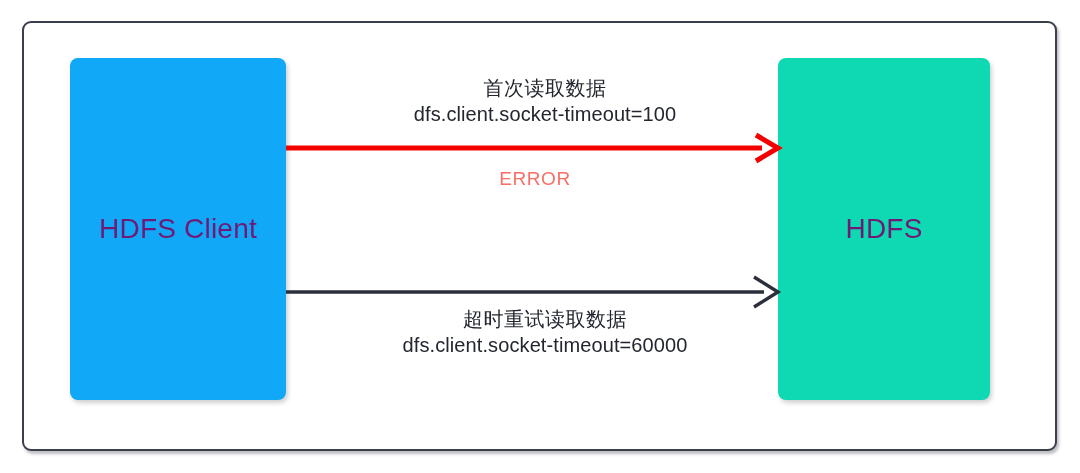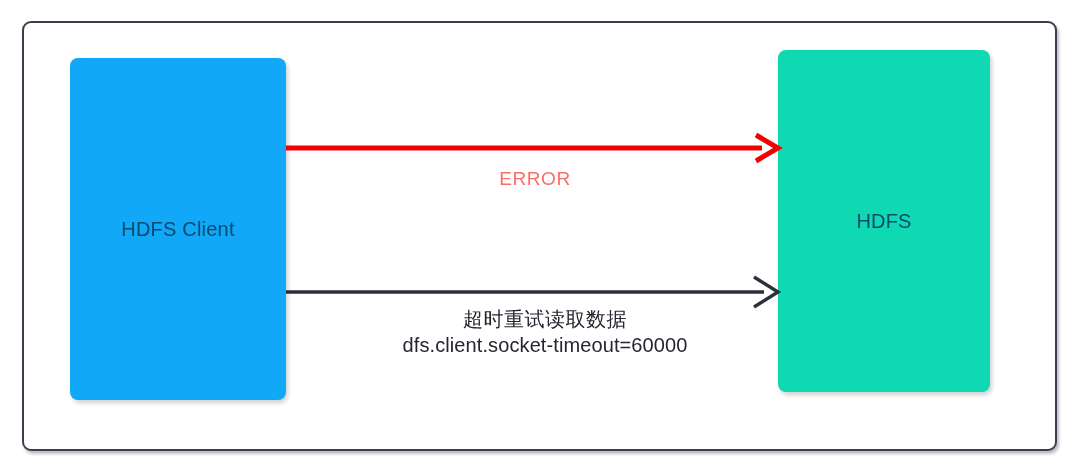--- a/index.html
+++ b/index.html
@@ -39,36 +39,36 @@
   .node {
     position: absolute;
     box-sizing: border-box;
     border-radius: 8px;
     display: flex;
     align-items: center;
     justify-content: center;
     box-shadow: 2px 3px 4px rgba(40,44,56,0.22);
   }
   .node-label {
-    font-size: 20px;
-    color: #0c4a6e;
+    font-size: 28px;
+    color: #701a75;
     letter-spacing: 0.2px;
     white-space: nowrap;
   }
 
   #node-client {
     left: 70px;
     top: 58px;
     width: 216px;
     height: 342px;
     background: #11A8F8;
   }
   #node-hdfs {
     left: 778px;
-    top: 50px;
+    top: 58px;
     width: 212px;
     height: 342px;
     background: #0FD9B2;
     text-align: right;
   }
 
   
   .arrow-svg {
     position: absolute;
     overflow: visible;
@@ -134,20 +134,24 @@
   <svg class="arrow-svg" id="arrow-top-svg" viewBox="0 0 494 32">
     <line x1="0" y1="16" x2="476" y2="16" stroke="#F50000" stroke-width="5"></line>
     <path d="M 470 3 L 492 16 L 470 29" fill="none" stroke="#F50000" stroke-width="5" stroke-linecap="butt" stroke-linejoin="miter"></path>
   </svg>
 
   <svg class="arrow-svg" id="arrow-bottom-svg" viewBox="0 0 494 32">
     <line x1="0" y1="16" x2="478" y2="16" stroke="#2B2E3B" stroke-width="3.4"></line>
     <path d="M 468 1 L 492 16 L 468 31" fill="none" stroke="#2B2E3B" stroke-width="3.4" stroke-linecap="butt" stroke-linejoin="miter"></path>
   </svg>
 
+  <div class="edge-label" id="label-top">
+    <div class="line-cn">首次读取数据</div>
+    <div class="line-cfg">dfs.client.socket-timeout=100</div>
+  </div>
 
   <div id="error-text">ERROR</div>
 
   <div class="edge-label" id="label-bottom">
     <div class="line-cn">超时重试读取数据</div>
     <div class="line-cfg">dfs.client.socket-timeout=60000</div>
   </div>
 
 </div>
 

